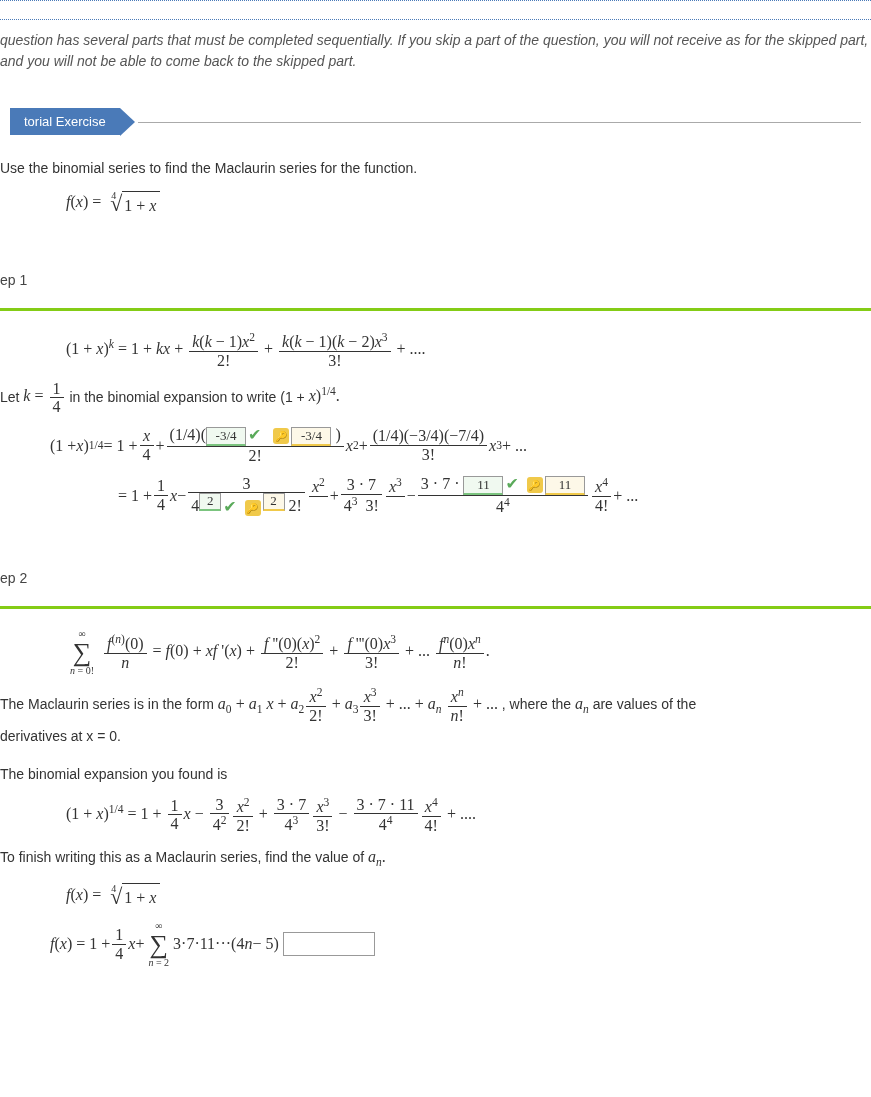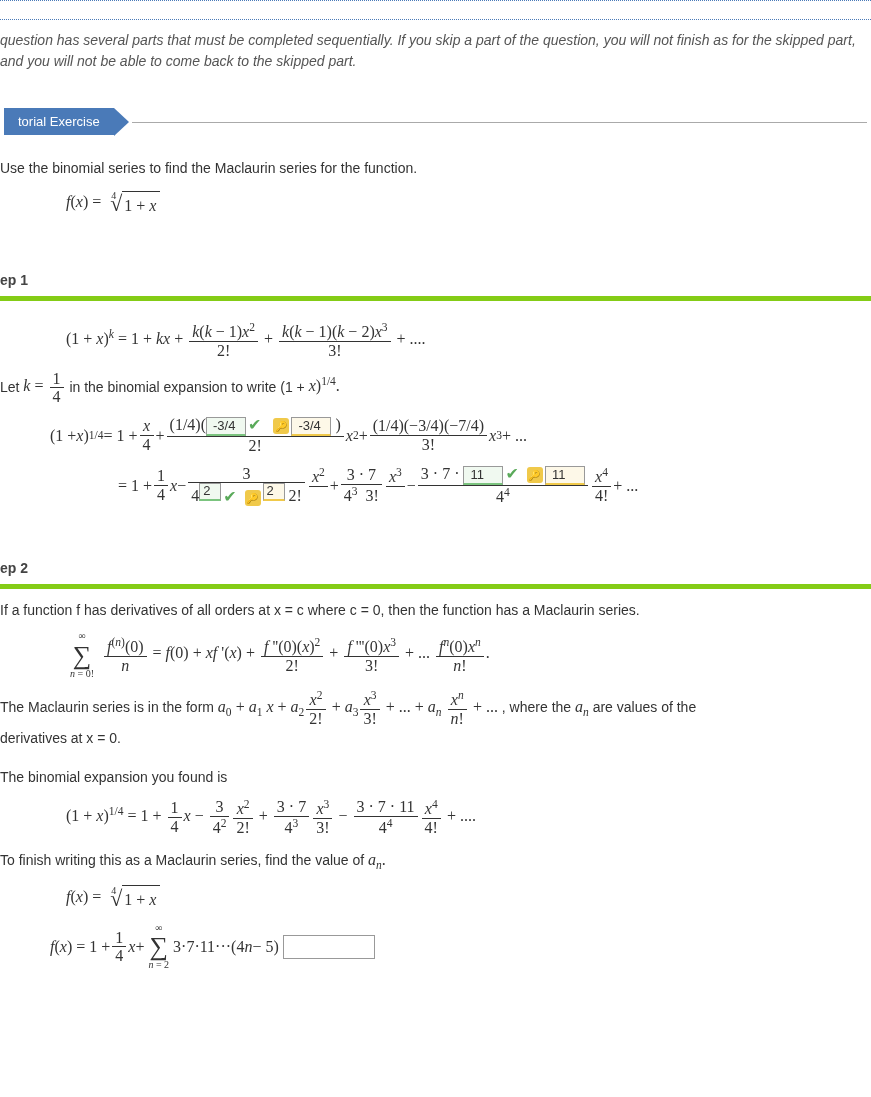--- a/index.html
+++ b/index.html
@@ -1,52 +1,52 @@
 <!DOCTYPE html>
 <html><head>
 <meta charset="utf-8">
 <style>
 body{margin:0;padding:0;font-family:Verdana,Arial,sans-serif;font-size:14px;color:#333;background:#fff;width:871px;height:1097px;overflow:hidden;position:relative}
 .top-border{border-top:1px dotted #4a7ab8;border-bottom:1px dotted #4a7ab8;height:18px;margin-bottom:6px}
 .instructions{font-style:italic;color:#555;padding:4px 0 20px 0;line-height:1.5}
-.section-header{display:flex;align-items:stretch;margin:16px 4px}
+.section-header{display:flex;align-items:stretch;margin:16px 10px}
 .tab-label{background:#4a7ab8;color:#fff;padding:6px 14px;font-size:13px;position:relative}
 .tab-label::after{content:"";position:absolute;right:-15px;top:0;border-left:15px solid #4a7ab8;border-top:14px solid transparent;border-bottom:14px solid transparent;height:0}
 .hr-line{flex:1;border-bottom:1px solid #aaa;margin-left:18px;height:14px}
 .content{padding:6px 0 18px 0;line-height:1.6}
 .indent{padding-left:50px;margin:10px 16px}
-.step-heading{font-weight:700;color:#444;margin:26px 0 4px 0;font-size:14px;border-bottom:5px solid #84cc16;padding-bottom:4px;display:flex;align-items:flex-end}
+.step-heading{font-weight:400;color:#444;margin:26px 0 4px 0;font-size:14px;border-bottom:3px solid #84cc16;padding-bottom:16px;display:flex;align-items:flex-end}
 .step-heading .sl{white-space:nowrap;padding-right:8px;padding-bottom:4px}
 sup,sub{font-size:.72em}
 .frac{display:inline-block;vertical-align:middle;text-align:center;margin:0 2px}
 .frac .n{display:block;border-bottom:1px solid #333;padding:0 3px;line-height:1.1}
 .frac .d{display:block;padding:0 3px;line-height:1.1}
 .sqrt{display:inline-flex;align-items:center}
 .sqrt .rad{font-size:22px;line-height:1}
 .sqrt .arg{border-top:1px solid #333;padding:1px 4px 0 2px}
 .sqrt .idx{font-size:10px;position:relative;top:-8px;left:6px}
-.answer-box{display:inline-block;border:1px solid #999;padding:1px 6px;background:#fff;min-width:26px;text-align:left;font-family:Liberation Sans, sans-serif;font-size:13px}
+.answer-box{display:inline-block;border:1px solid #999;padding:1px 6px;background:#fff;min-width:26px;text-align:center;font-family:Liberation Serif, serif;font-size:13px}
 .correct{border-bottom:2px solid #7bc47f;background:#f0f9f0}
 .key-box{border-bottom:2px solid #f0c94a;background:#fdf8e8}
 .check{color:#5aaa5a;font-size:16px;margin-left:2px}
 .key-icon{display:inline-flex;width:16px;height:16px;background:#f0c94a;border-radius:3px;vertical-align:middle;margin-right:2px;align-items:center;justify-content:center;font-size:10px;color:#7a5a00}
 .empty-box{display:inline-block;border:1px solid #999;width:90px;height:22px;vertical-align:middle}
 .sigma{font-size:26px;display:inline-block;vertical-align:middle;line-height:1}
 .sum{display:inline-block;vertical-align:middle;text-align:center;margin:0 4px}
 .sum .top{font-size:10px;display:block;line-height:1}
 .sum .bot{font-size:10px;display:block;line-height:1}
 .eq-row{margin:10px 0;display:flex;align-items:center;flex-wrap:wrap}
 em.var{font-style:italic;font-family:'Times New Roman',serif;font-size:16px}
 .serif{font-family:'Times New Roman',serif;font-size:16px}
 </style>
 </head>
 <body>
 
 <div class="top-border"></div>
-<div class="instructions">question has several parts that must be completed sequentially. If you skip a part of the question, you will not finish as for the skipped part, and you will not be able to come back to the skipped part.</div>
+<div class="instructions">question has several parts that must be completed sequentially. If you skip a part of the question, you will not receive as for the skipped part, and you will not be able to come back to the skipped part.</div>
 
 <div class="section-header">
  <div class="tab-label">torial Exercise</div>
  <div class="hr-line"></div>
 </div>
 
 <div class="content">
  <div>Use the binomial series to find the Maclaurin series for the function.</div>
  <div class="indent serif">
   <em class="var">f</em>(<em class="var">x</em>) = <span class="sqrt">
@@ -115,21 +115,20 @@
         <span class="d">4!</span>
       </span> + ...
  </div>
 </div>
 
 <div class="step-heading">
     <span class="sl">ep 2</span>
   </div>
 
 <div class="content">
- <div>If a function f has derivatives of all orders at  x = c  where c = 0,  then the function has a Maclaurin series.</div>
  <div class="indent serif">
   <span class="sum"><span class="top">∞</span><span class="sigma">∑</span><span class="bot"><em>n</em> = 0!</span></span>
   <span class="frac"><span class="n"><em>f</em><sup>(<em>n</em>)</sup>(0)</span><span class="d"><em>n</em></span></span> = 
   <em>f</em>(0) + <em>xf</em> '(<em>x</em>) + 
   <span class="frac"><span class="n"><em>f</em> ''(0)(<em>x</em>)<sup>2</sup></span><span class="d">2!</span></span> + 
   <span class="frac"><span class="n"><em>f</em> '''(0)<em>x</em><sup>3</sup></span><span class="d">3!</span></span> + ... 
   <span class="frac"><span class="n"><em>f</em><sup><em>n</em></sup>(0)<em>x</em><sup><em>n</em></sup></span><span class="d"><em>n</em>!</span></span>.
  </div>
  <div>
   <span>The Maclaurin series is in the form  </span>

